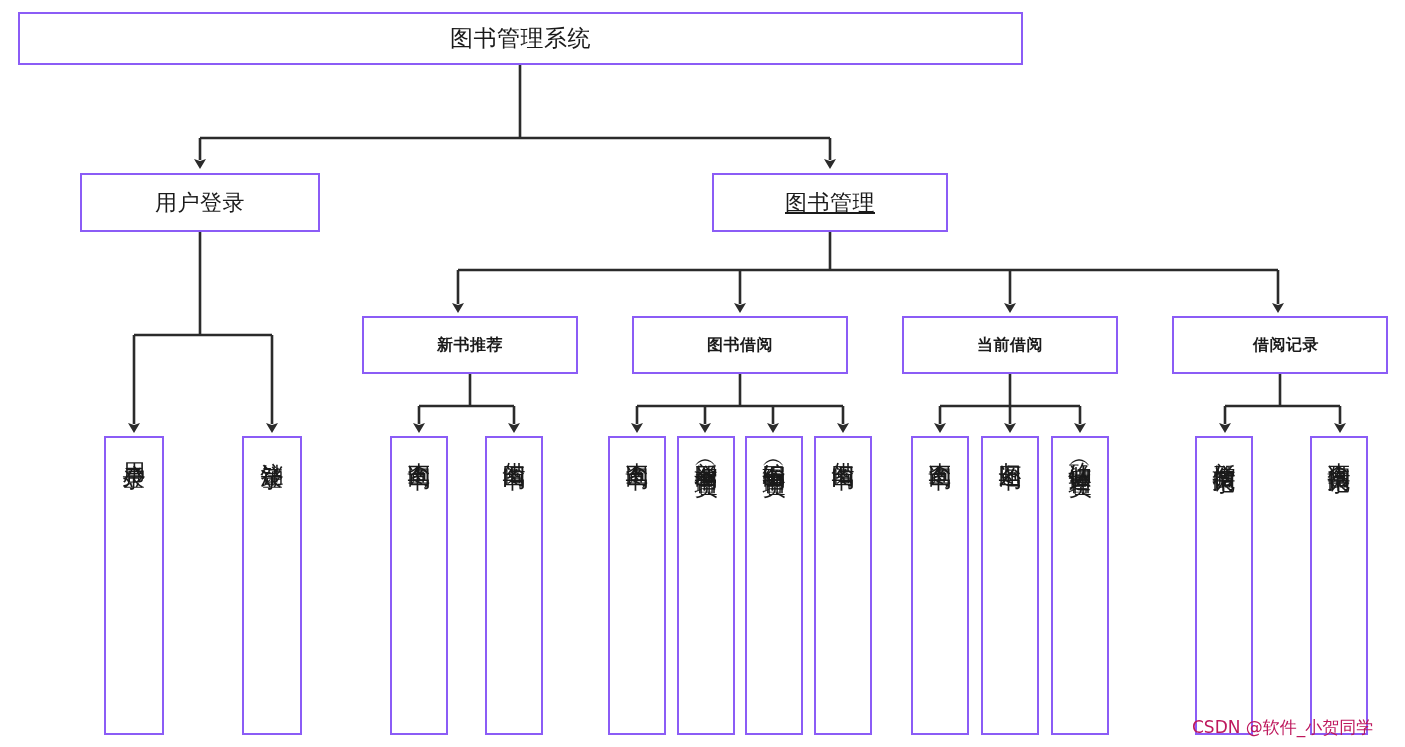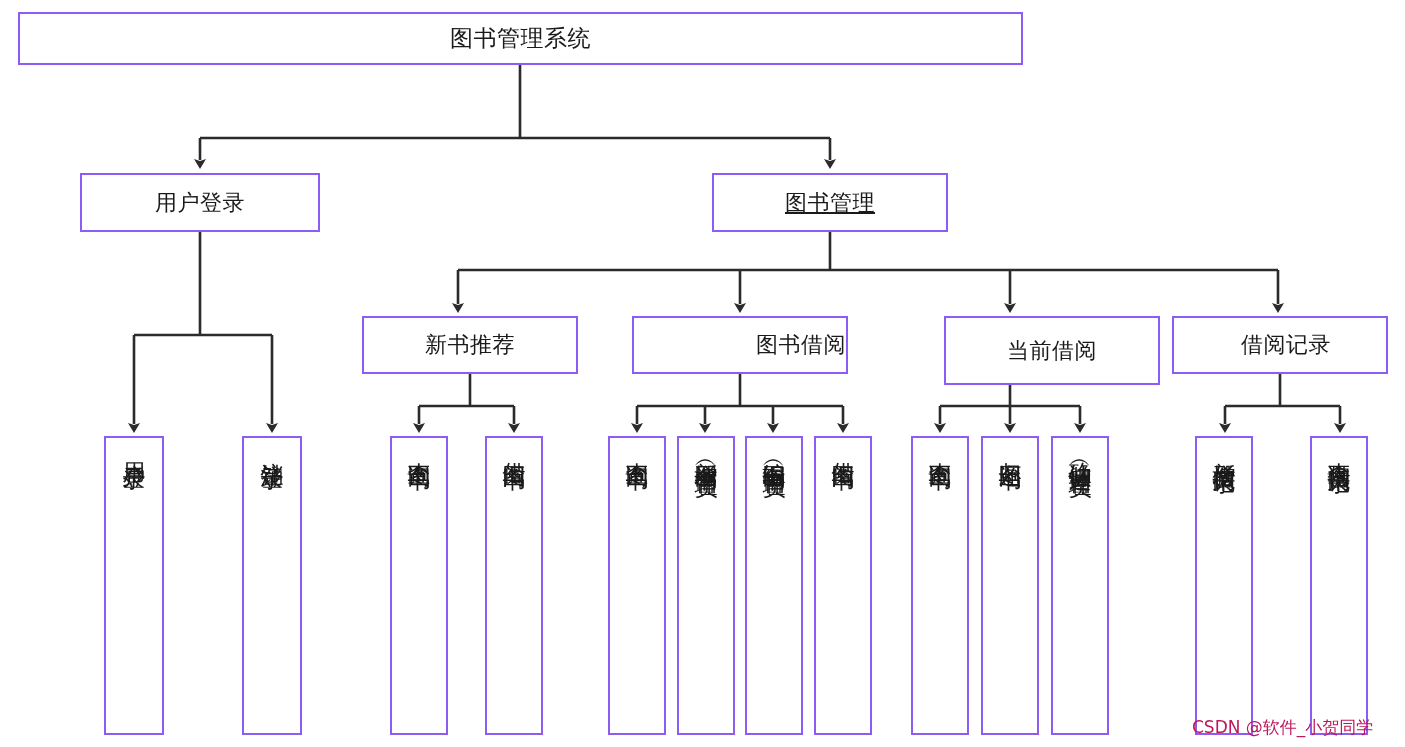--- a/index.html
+++ b/index.html
@@ -39,21 +39,21 @@
   }
   .node .label {
     display: block;
     text-align: center;
     line-height: 1.05;
     color: #1a1a1a;
     letter-spacing: 0.5px;
   }
   .node.root .label { font-size: 23px; }
   .node.level2 .label { font-size: 22px; }
-  .node.level3 .label { font-size: 22px; }
+  .node.level3 .label { font-size: 16px; font-weight: bold; }
 
   .node.leaf {
     align-items: flex-start;
     padding-top: 6px;
   }
   .node.leaf .label {
     writing-mode: vertical-rl;
     text-orientation: upright;
     font-size: 23px;
     line-height: 1.0;
@@ -132,24 +132,24 @@
   <div class="node level2" style="left:80px; top:173px; width:240px; height:59px;">
     <span class="label">用户登录</span>
   </div>
   <div class="node level2" style="left:712px; top:173px; width:236px; height:59px;text-decoration:underline;">
     <span class="label">图书管理</span>
   </div>
 
   <div class="node level3" style="left:362px; top:316px; width:216px; height:58px;">
     <span class="label">新书推荐</span>
   </div>
-  <div class="node level3" style="left:632px; top:316px; width:216px; height:58px;justify-content:flex-end;">
+  <div class="node level3" style="left:632px; top:316px; width:216px; height:58px;">
     <span class="label">图书借阅</span>
   </div>
-  <div class="node level3" style="left:902px; top:316px; width:216px; height:69px;margin-left:42px;">
+  <div class="node level3" style="left:902px; top:316px; width:216px; height:58px;">
     <span class="label">当前借阅</span>
   </div>
   <div class="node level3" style="left:1172px; top:316px; width:216px; height:58px;padding-left:12px;">
     <span class="label">借阅记录</span>
   </div>
 
   <div class="node leaf" style="left:104px; top:436px; width:60px; height:299px;">
     <span class="label">用户登录</span>
   </div>
   <div class="node leaf" style="left:242px; top:436px; width:60px; height:299px;">

